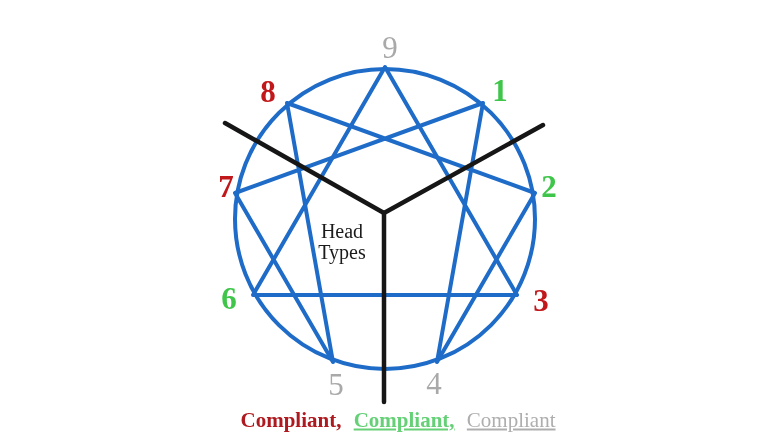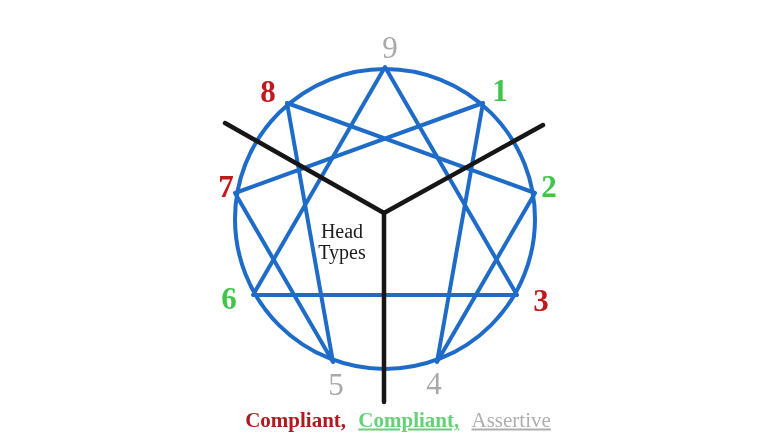--- a/index.html
+++ b/index.html
@@ -81,16 +81,16 @@
   <div class="num" style="left: 229px; top: 298px; color: rgb(63, 198, 74);">6</div>
   <div class="num" style="left: 226px; top: 186px; color: rgb(193, 24, 28);">7</div>
   <div class="num" style="left: 268px; top: 91px; color: rgb(193, 24, 28);">8</div>
   <div class="num muted" style="left: 390px; top: 47px; color: rgb(169, 169, 169);">9</div>
 
   <div class="sector-label" style="left:342px; top:242px;">Head Types</div>
 
   <div class="legend">
     <span class="legend-item bold" style="color: rgb(174, 26, 31);">Compliant,</span>
     <span class="legend-item bold" style="color: rgb(102, 208, 119);">Compliant,</span>
-    <span class="legend-item" style="color: rgb(174, 174, 174);">Assertive</span>
+    <span class="legend-item" style="color: rgb(174, 174, 174);">Compliant</span>
   </div>
 
 </div>
 
 </body></html>

